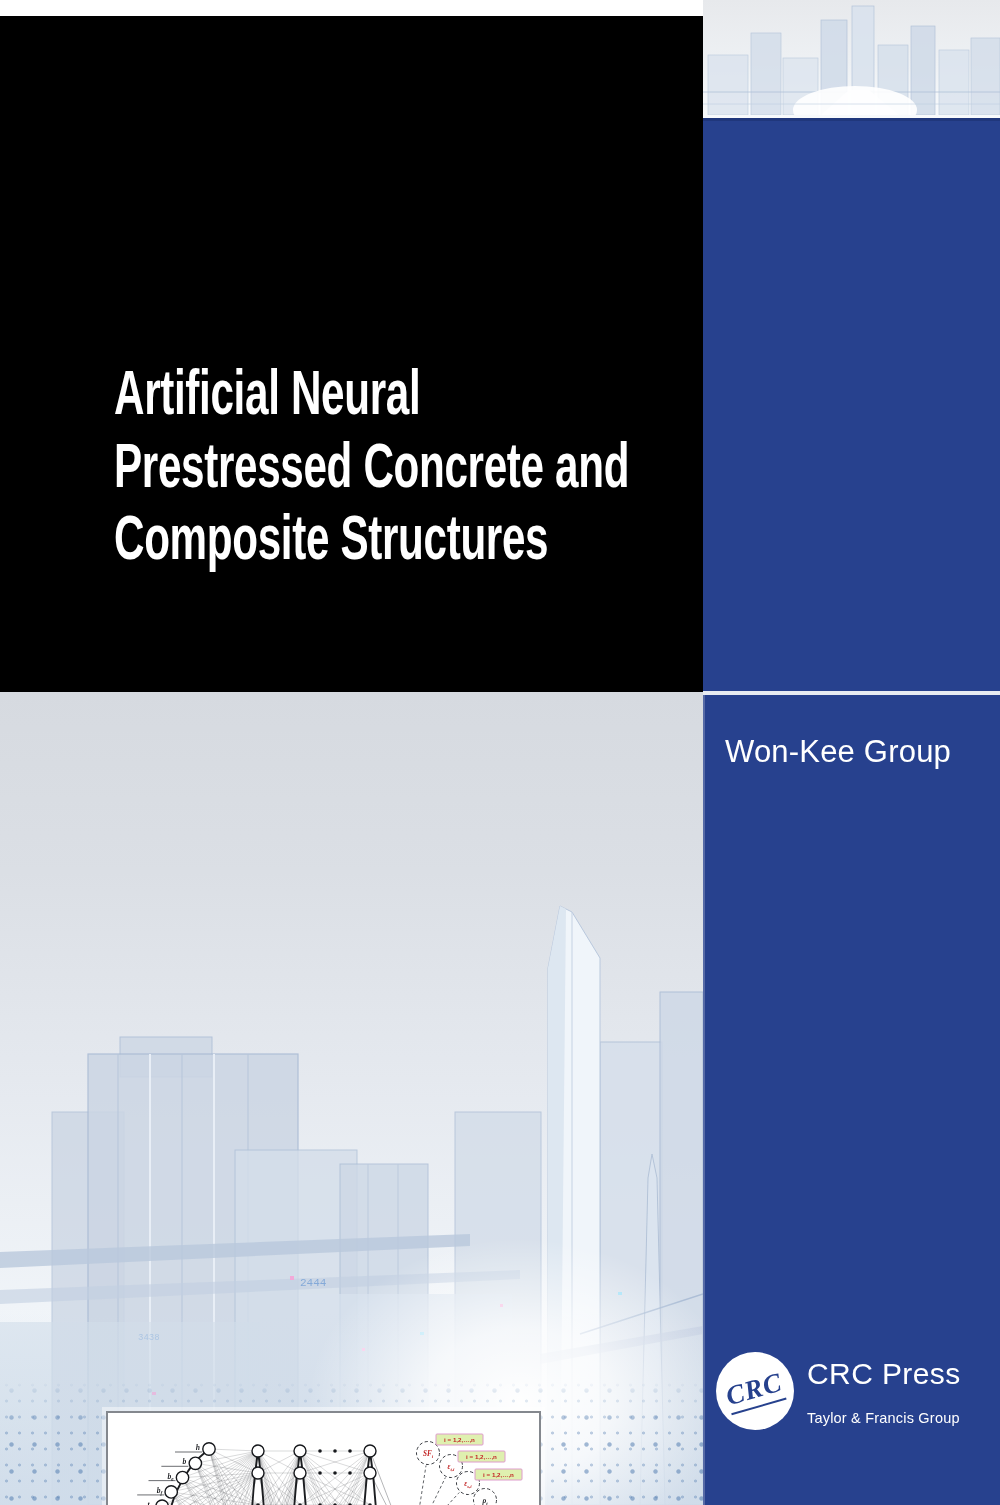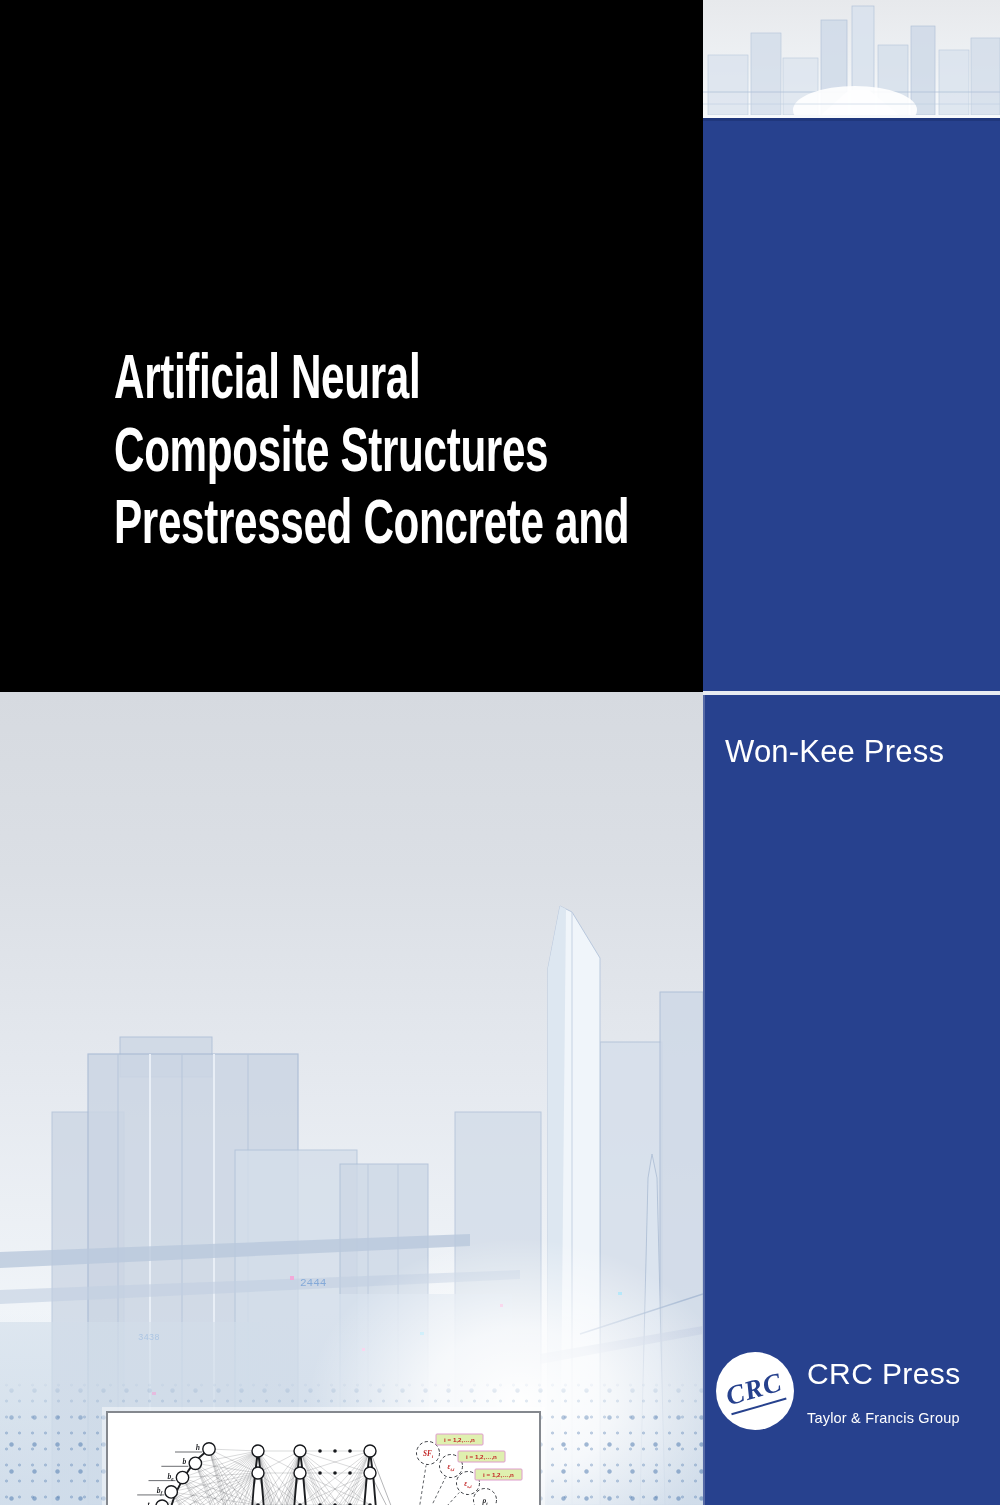--- a/index.html
+++ b/index.html
@@ -1,21 +1,21 @@
 <!DOCTYPE html>
 <html><head>
 <meta charset="utf-8">
 <style>
   html,body{margin:0;padding:0;background:#ffffff;}
   body{width:1000px;height:1505px;position:relative;overflow:hidden;
        font-family:"Liberation Sans",sans-serif;}
   .cover{position:absolute;left:0;top:0;width:1000px;height:1505px;}
 
   
-  .black-panel{position:absolute;left:0;top:0;width:703px;height:692px;background:#000;}
+  .black-panel{position:absolute;left:0;top:16px;width:703px;height:692px;background:#000;}
   .title{position:absolute;left:114px;top:340px;}
   .title-line{height:72.5px;line-height:72.5px;}
   .title-line span{display:inline-block;font-weight:700;font-size:63px;color:#fff;
     white-space:nowrap;transform:scaleX(.67);transform-origin:0 50%;letter-spacing:-.5px;}
 
   
   .lower-left{position:absolute;left:0;top:692px;width:703px;height:813px;
     background:linear-gradient(180deg,#d6dae0 0%,#dbdfe5 22%,#e6eaf0 50%,#f1f5f9 78%,#eef3f8 100%);}
   .lower-left svg{position:absolute;left:0;top:0;}
   .glow-bottom{position:absolute;left:300px;top:540px;width:440px;height:273px;
@@ -71,22 +71,22 @@
   .pub-tag{font-size:14.5px;margin-top:19px;letter-spacing:.2px;}
 </style>
 </head>
 <body>
 
 <div class="cover">
 
   <div class="black-panel">
     <div class="title">
       <div class="title-line"><span>Artificial Neural</span></div>
+      <div class="title-line"><span>Prestressed Concrete and</span></div>
       <div class="title-line"><span>Composite Structures</span></div>
-      <div class="title-line"><span>Prestressed Concrete and</span></div>
     </div>
   </div>
 
   <div class="lower-left">
     <svg width="703" height="813" viewBox="0 0 703 813">
       <defs>
         <linearGradient id="haze" x1="0" y1="0" x2="0" y2="1">
           <stop offset="0" stop-color="#cfdcea" stop-opacity="0"></stop>
           <stop offset="1" stop-color="#cfdcea" stop-opacity=".85"></stop>
         </linearGradient>
@@ -616,21 +616,21 @@
         <rect x="268" y="38" width="29" height="77" fill="#d3ddea" opacity=".8" stroke="#aebfd6" stroke-width=".7"></rect>
         <line x1="0" y1="92" x2="297" y2="92" stroke="#a9bcd4" stroke-width="1" opacity=".7"></line>
         <polygon points="118,115 146,90 166,90 196,115" fill="#f2f7fc" opacity=".9"></polygon>
         <ellipse cx="152" cy="110" rx="62" ry="24" fill="#ffffff" opacity=".9"></ellipse>
         <line x1="0" y1="104" x2="297" y2="104" stroke="#bccde0" stroke-width="1" opacity=".6"></line>
       </svg>
     </div>
 
     <div class="blue-body">
       <div class="divider"></div>
-      <div class="author">Won-Kee Press</div>
+      <div class="author">Won-Kee Group</div>
 
       <div class="publisher">
         <div class="logo-circle">
           <span class="logo-text">CRC</span>
         </div>
         <div class="pub-text">
           <div class="pub-name">CRC Press</div>
           <div class="pub-tag">Taylor &amp; Francis Group</div>
         </div>
       </div>

